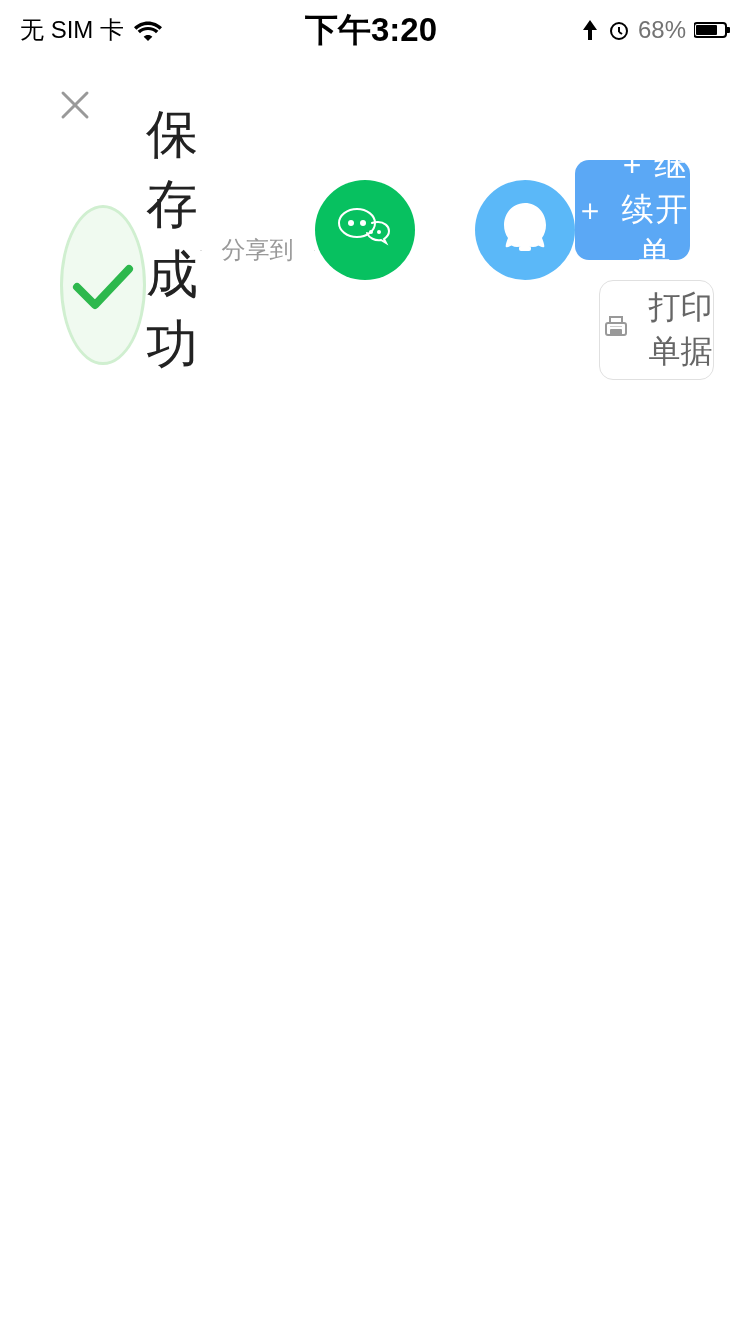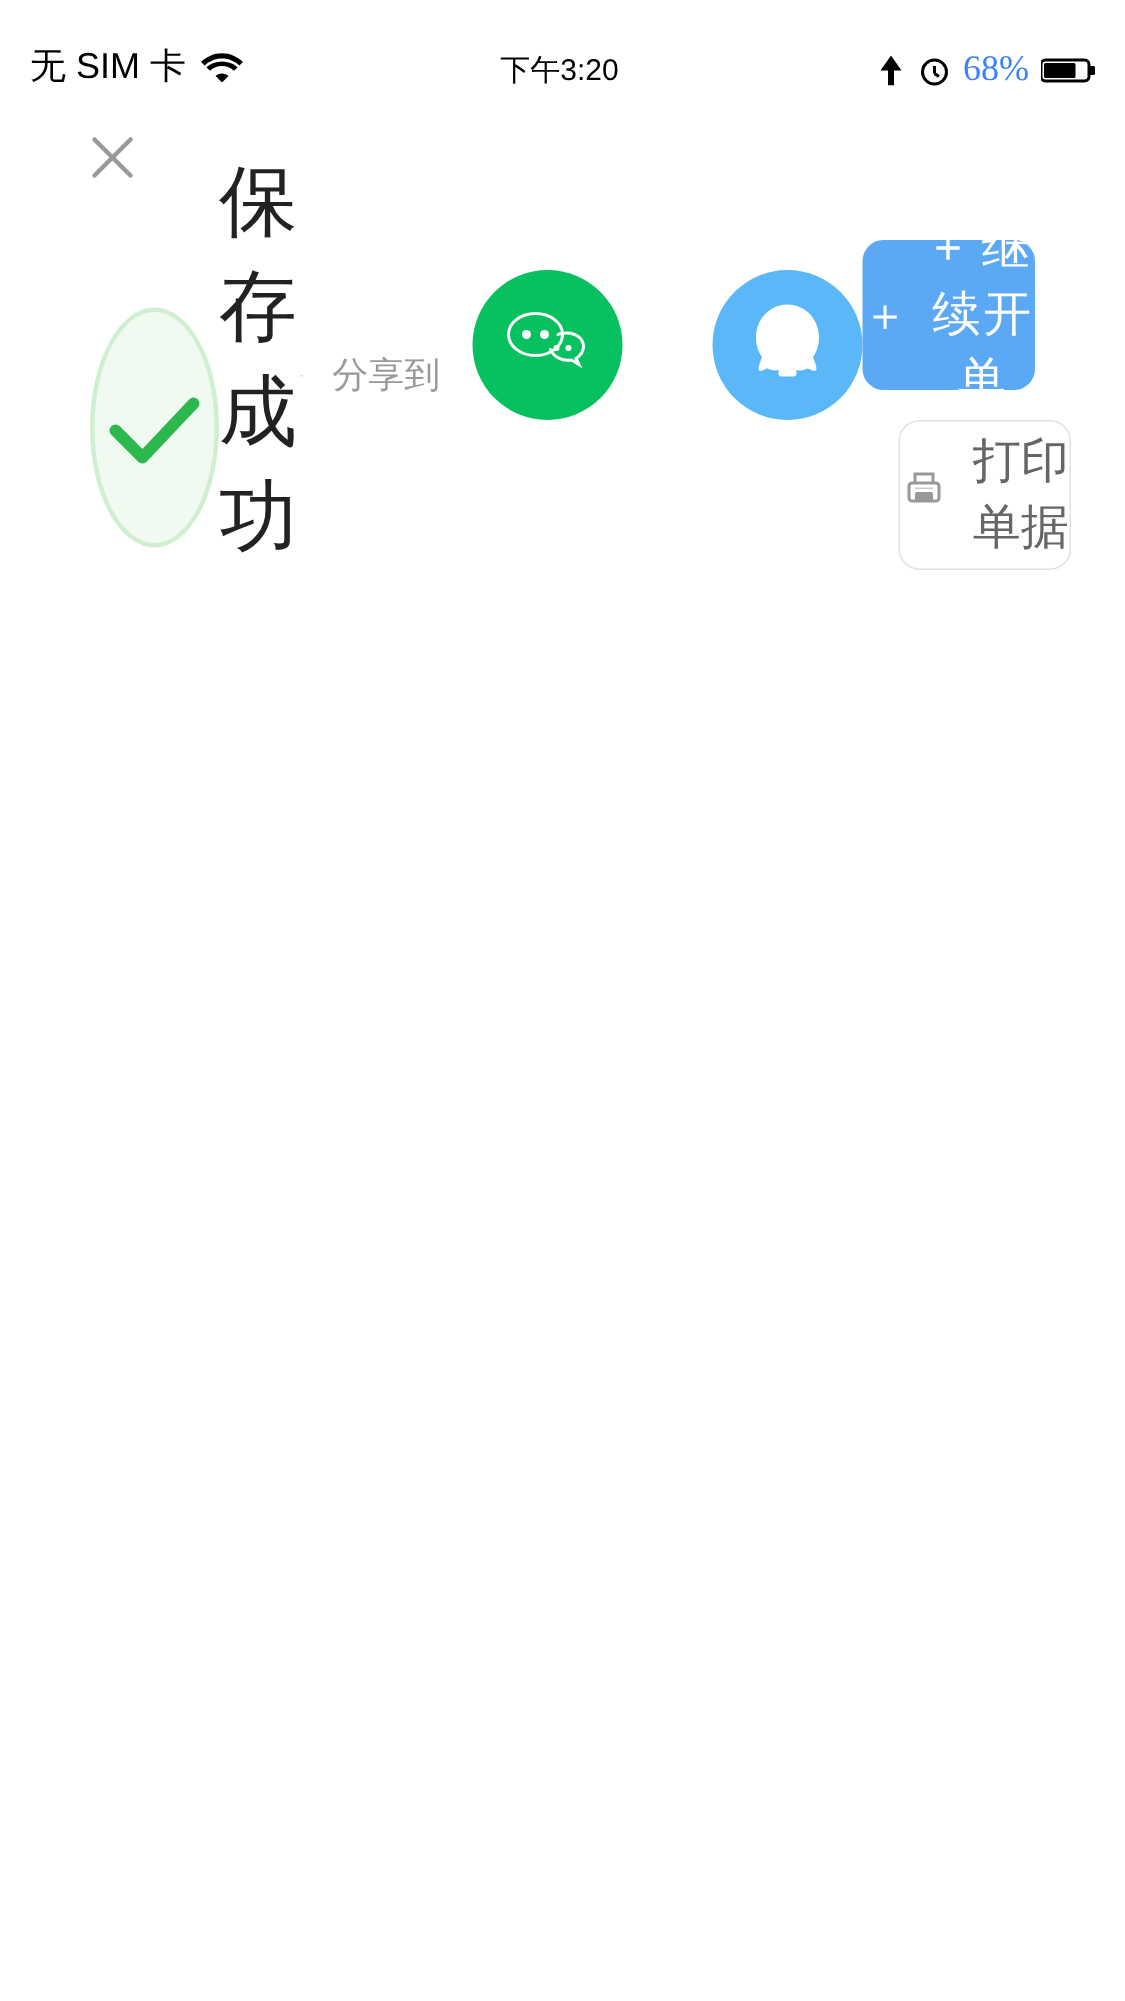--- a/index.html
+++ b/index.html
@@ -9,44 +9,43 @@
       height: 1334px;
       background: #ffffff;
       font-family: -apple-system, "PingFang SC", "Helvetica Neue", sans-serif;
       overflow: hidden;
     }
 
     
     .status-bar {
       display: flex;
       justify-content: space-between;
-      align-items: flex-end;
+      align-items: center;
       padding: 0 20px;
       height: 60px;
       background: #ffffff;
     }
     .status-left {
       display: flex;
       align-items: center;
       gap: 10px;
       font-size: 24px;
       color: #000;
     }
     .status-center {
-      font-size: 20px;
-      font-weight: 400;
+      font-size: 33px;
+      font-weight: 700;
       color: #000;
     }
     .status-right {
       display: flex;
       align-items: center;
       gap: 8px;
       font-size: 24px;
-      color: #3b82f6;
-      font-family: Liberation Serif, serif;
+      color: #737373;
     }
 
     
     .main-content {
       display: flex;
       flex-direction: row;
       align-items: center;
       padding: 40px 60px 0;
     }
 

